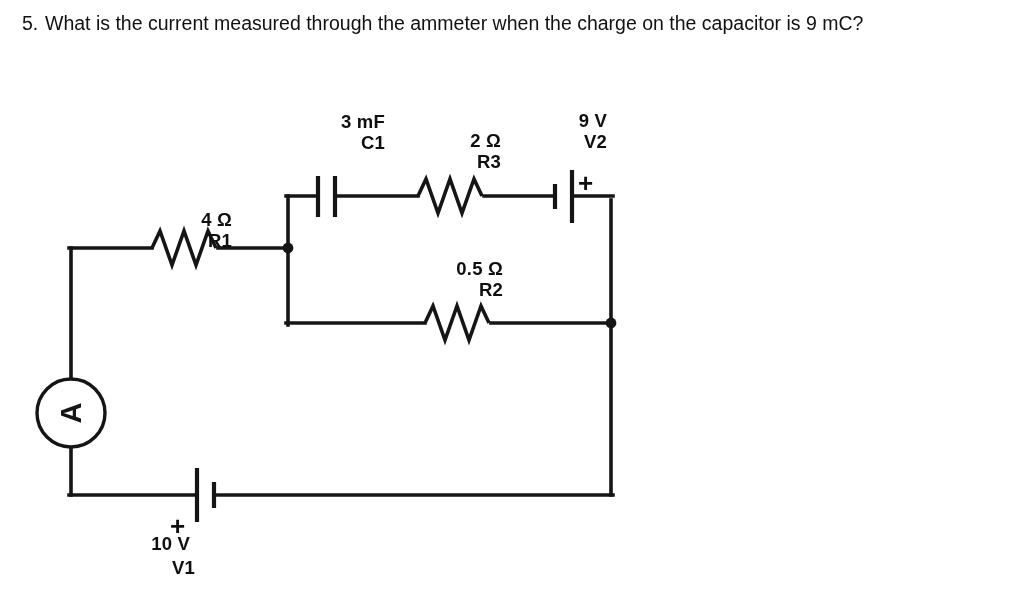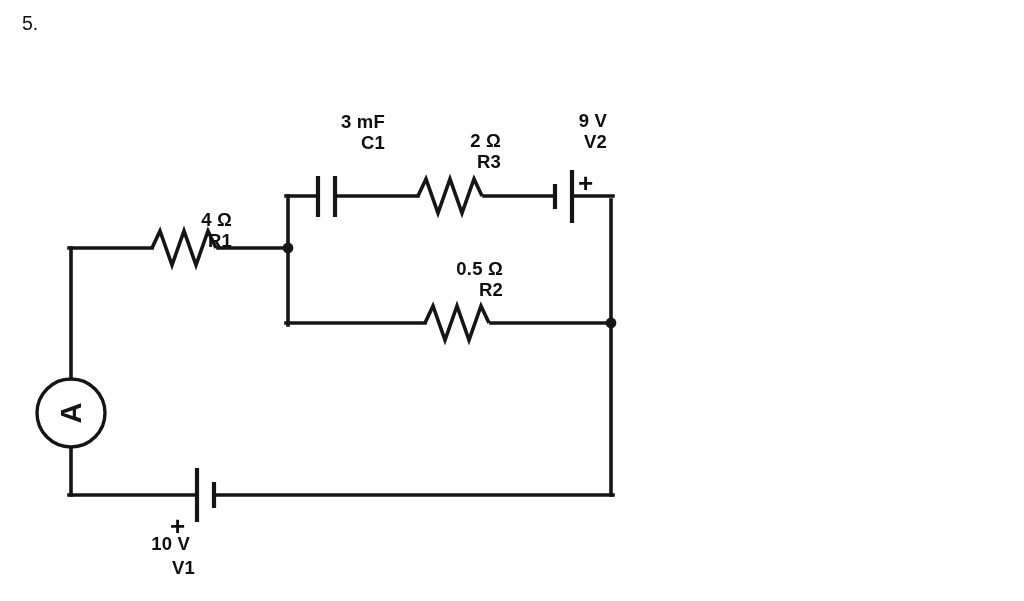--- a/index.html
+++ b/index.html
@@ -102,20 +102,21 @@
     font-family: "Liberation Sans", sans-serif;
     font-size: 26px;
     font-weight: 700;
   }
 </style>
 </head>
 <body>
 
 <div id="question-block">
   <div id="question-number">5.</div>
+  <div id="question-text">What is the current measured through the ammeter when the charge on the capacitor is 9 mC?</div>
 </div>
 
 <div id="circuit-figure">
   <svg id="circuit-svg" width="1024" height="553" viewBox="0 0 1024 553" xmlns="http://www.w3.org/2000/svg">
 
     <path class="wire" d="M 71 200 L 71 330"></path>
 
     <path class="wire" d="M 71 400 L 71 447"></path>
 
     <path class="wire" d="M 69 447 L 197 447"></path>

